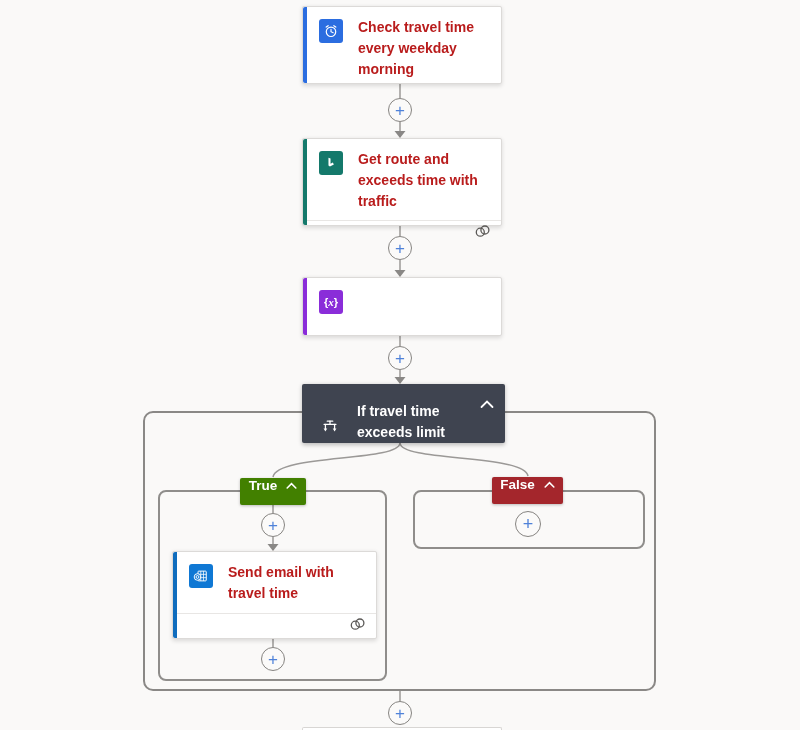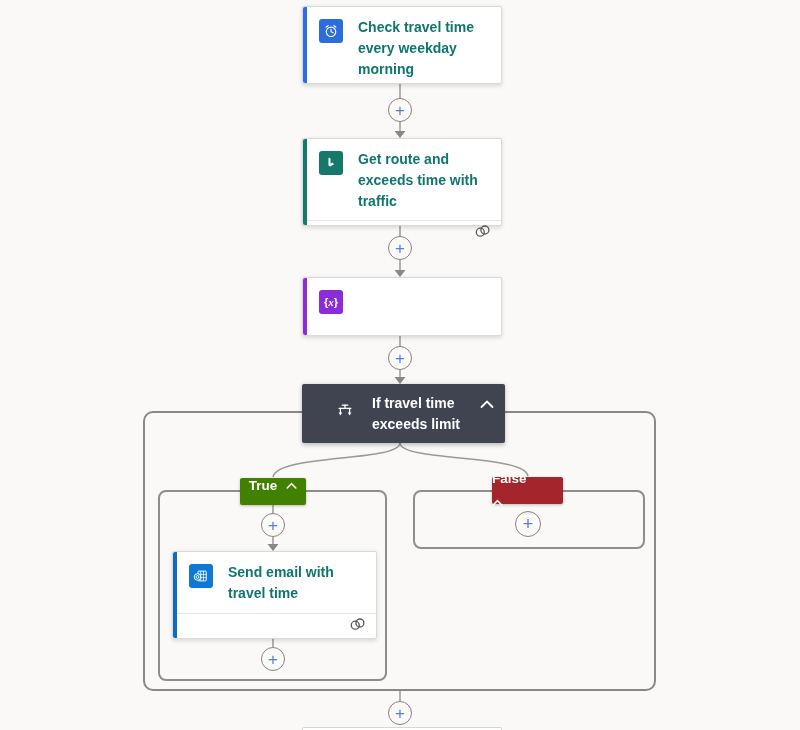--- a/index.html
+++ b/index.html
@@ -26,31 +26,31 @@
     border:1px solid #dcdad8; border-radius:2px;
     box-shadow:0 1.5px 4px rgba(0,0,0,.13);
     display:flex; flex-direction:column; z-index:3; cursor:pointer;
   }
   .accent { position:absolute; left:0; top:0; bottom:0; width:4px; border-radius:2px 0 0 2px; }
   .card-body { display:flex; gap:15px; padding:10px 10px 8px 16px; flex:1; align-items:flex-start; }
   .tile {
     width:24px; height:24px; border-radius:3px; flex:none;
     display:flex; align-items:center; justify-content:center; margin-top:2px;
   }
-  .card-title { font-size:14px; font-weight:700; color:#0f766e; line-height:21px; }
+  .card-title { font-size:14px; font-weight:700; color:#b91c1c; line-height:21px; }
   .card-footer {
     border-top:1px solid #e8e6e4; height:25px; flex:none;
     display:flex; align-items:center; justify-content:flex-end; padding:0 10px;
   }
 
   .cond {
     position:absolute; left:302px; top:384px; width:203px; height:59px;
     background:#3f4450; border-radius:2px; z-index:3;
     box-shadow:0 1.5px 4px rgba(0,0,0,.25);
-    display:flex; align-items:center; padding-left:32px; gap:16px; cursor:pointer;
+    display:flex; align-items:flex-end; padding-left:17px; gap:16px; cursor:pointer;
   }
   .cond .card-title { color:#ffffff; width:112px; }
   .cond-chevron { position:absolute; right:11px; top:11px; cursor:pointer; }
 
   .badge {
     position:absolute; height:27px; border-radius:2px; z-index:4;
     color:#fff; font-size:13.5px; font-weight:700;
     display:flex; justify-content:center; gap:9px;
     box-shadow:0 1px 3px rgba(0,0,0,.25); cursor:pointer;
   }
@@ -180,21 +180,21 @@
 
 <div class="badge" style="left:240px; top:478px; width:66px; background:#428000;">
   <span>True</span>
   <span>
     <svg width="11" height="8" viewBox="0 0 14 9" fill="none" stroke="#fff" stroke-width="2" stroke-linecap="round">
       <polyline points="1.5,7 7,1.5 12.5,7"></polyline>
     </svg>
   </span>
 </div>
 
-<div class="badge" style="left:492px; top:477px; width:71px; background:#a4262c;flex-direction:column;">
+<div class="badge" style="left:492px; top:477px; width:71px; background:#a4262c;">
   <span>False</span>
   <span>
     <svg width="11" height="8" viewBox="0 0 14 9" fill="none" stroke="#fff" stroke-width="2" stroke-linecap="round">
       <polyline points="1.5,7 7,1.5 12.5,7"></polyline>
     </svg>
   </span>
 </div>
 
 <div class="plus" style="left:261px; top:513px;">
   <span>+</span>

